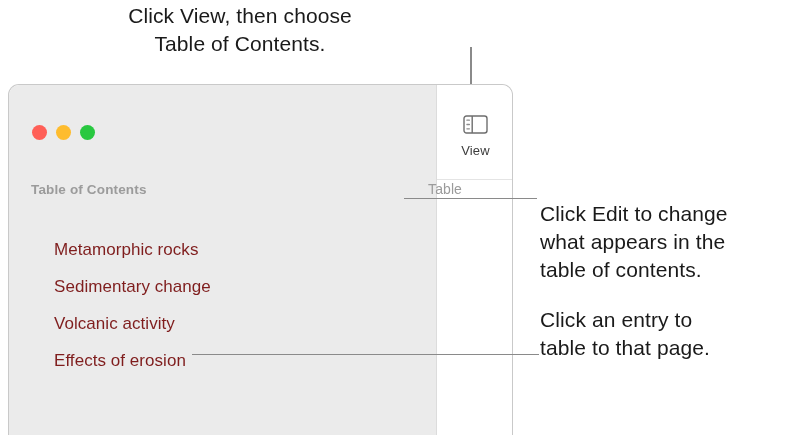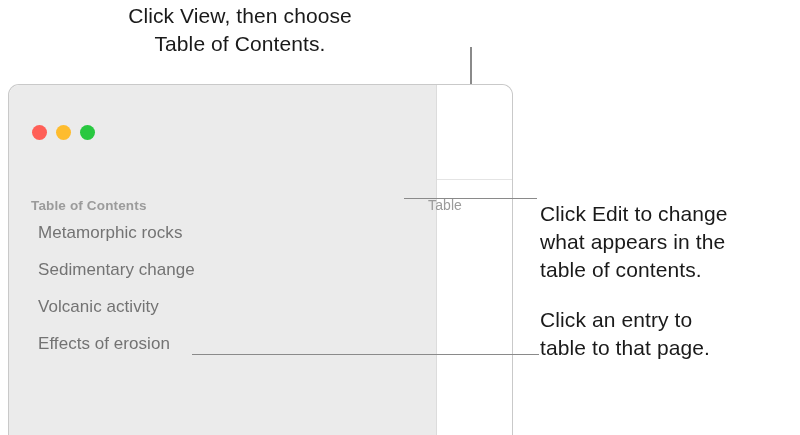--- a/index.html
+++ b/index.html
@@ -155,21 +155,21 @@
     font-size: 13px;
     color: #3c3c3c;
     font-family: "Liberation Sans", sans-serif;
     letter-spacing: 0.1px;
   }
 
   
   #toc-header {
     position: absolute;
     left: 0;
-    top: 108px;
+    top: 92px;
     width: 462px;
     height: 24px;
     display: flex;
     align-items: center;
     justify-content: space-between;
     padding: 0 9px 0 22px;
     box-sizing: border-box;
   }
   #toc-title {
     font-size: 13.5px;
@@ -187,25 +187,25 @@
   
   #toc-list {
     position: absolute;
     left: 0;
     top: 138px;
     width: 427px;
   }
   .toc-entry {
     height: 37px;
     display: flex;
-    align-items: flex-start;
-    padding-left: 29px;
+    align-items: flex-end;
+    padding-left: 45px;
     box-sizing: border-box;
     font-size: 17px;
-    color: #737373;
+    color: #7f1d1d;
     letter-spacing: 0.05px;
     cursor: default;
   }
 </style>
 </head>
 <body>
 
 <div class="callout" id="callout-top">Click View, then choose
 Table of Contents.</div>
 <div class="leader" id="leader-view-vertical"></div>
@@ -217,20 +217,32 @@
 
   <div id="traffic-lights">
     <span class="tl" style="background:#ff5f57"></span>
     <span class="tl" style="background:#febc2e"></span>
     <span class="tl" style="background:#28c840"></span>
   </div>
 
   <div id="toolbar"></div>
   <div id="toolbar-bottom-border"></div>
 
+  <div id="view-button">
+    <span id="view-icon">
+      <svg width="25" height="19" viewBox="0 0 25 19" xmlns="http://www.w3.org/2000/svg">
+        <rect x="1" y="1" width="23" height="17" rx="2.5" ry="2.5" fill="none" stroke="#6e6e6e" stroke-width="1.4"></rect>
+        <line x1="9.2" y1="1" x2="9.2" y2="18" stroke="#6e6e6e" stroke-width="1.4"></line>
+        <line x1="3.9" y1="5.2" x2="6.4" y2="5.2" stroke="#8d8d8d" stroke-width="1.3" stroke-linecap="round"></line>
+        <line x1="3.9" y1="9.5" x2="6.4" y2="9.5" stroke="#8d8d8d" stroke-width="1.3" stroke-linecap="round"></line>
+        <line x1="3.9" y1="13.8" x2="6.4" y2="13.8" stroke="#8d8d8d" stroke-width="1.3" stroke-linecap="round"></line>
+      </svg>
+    </span>
+    <span id="view-label">View</span>
+  </div>
 
   <div id="toc-header">
     <span id="toc-title">Table of Contents</span>
     <span id="toc-edit">Table</span>
   </div>
 
   <div id="toc-list">
     <div class="toc-entry">
       <span>Metamorphic rocks</span>
     </div>

